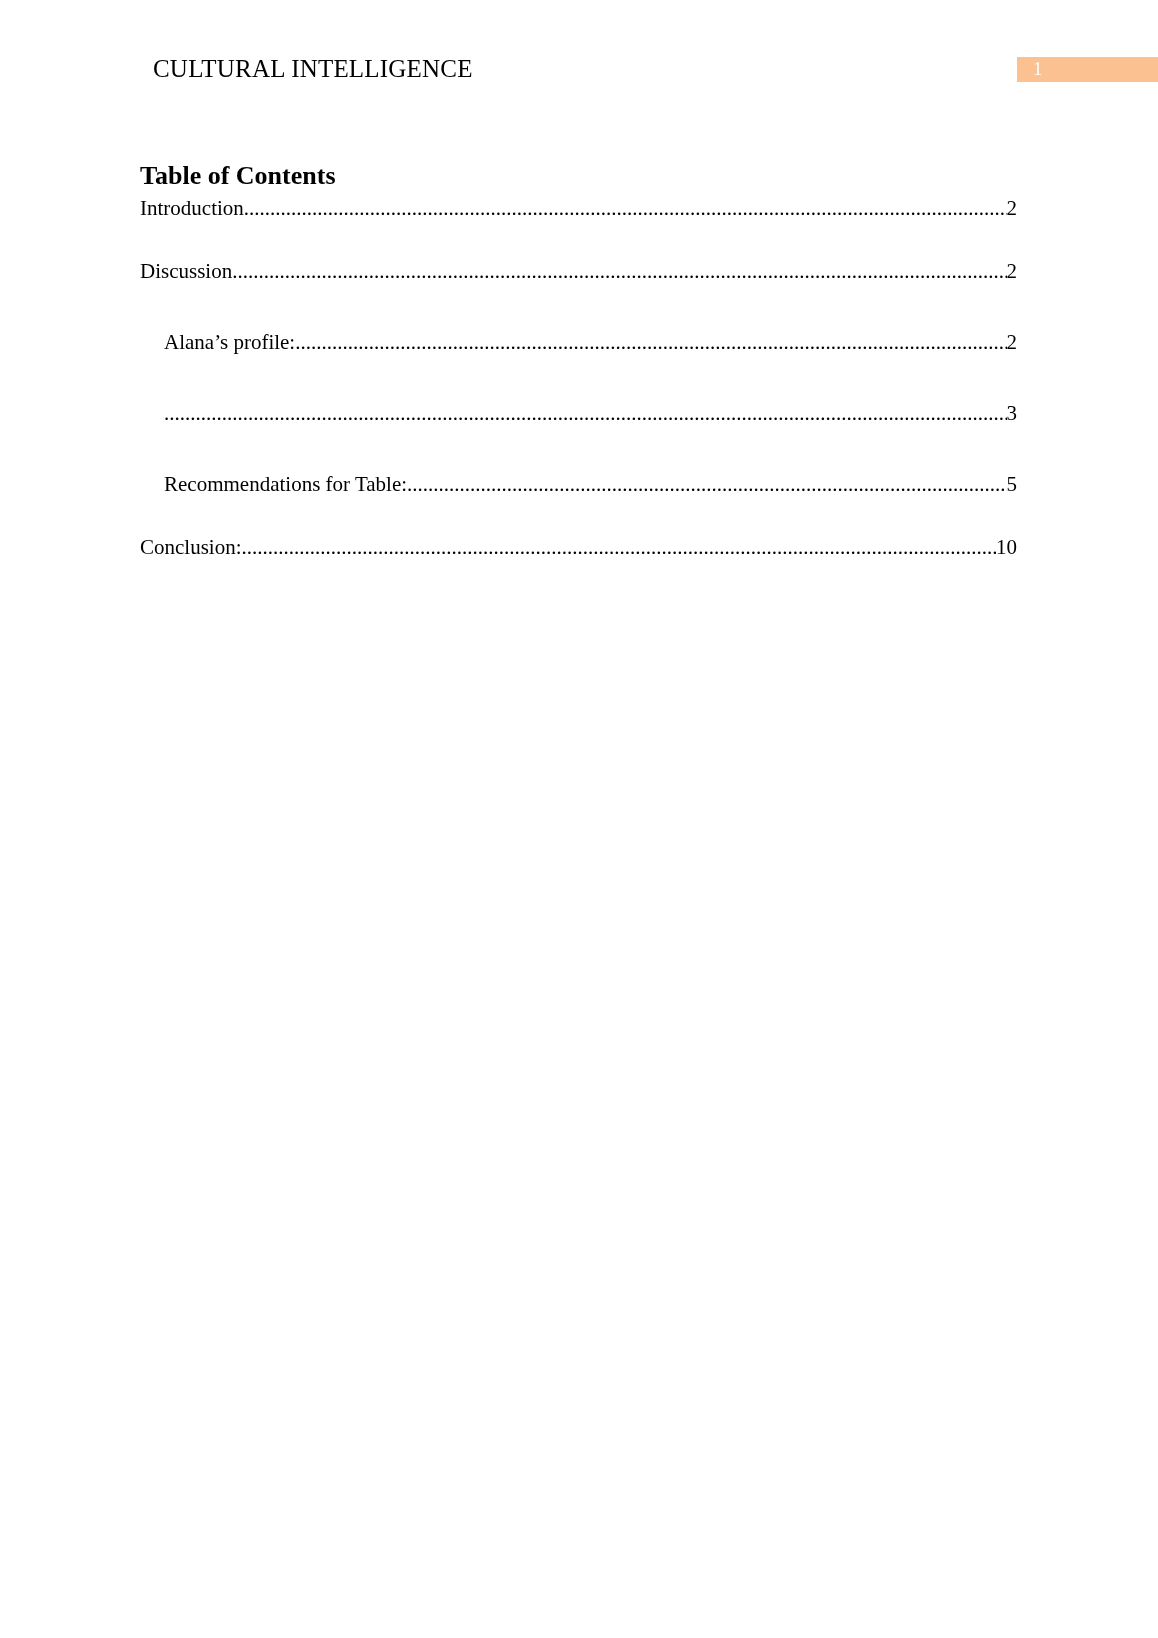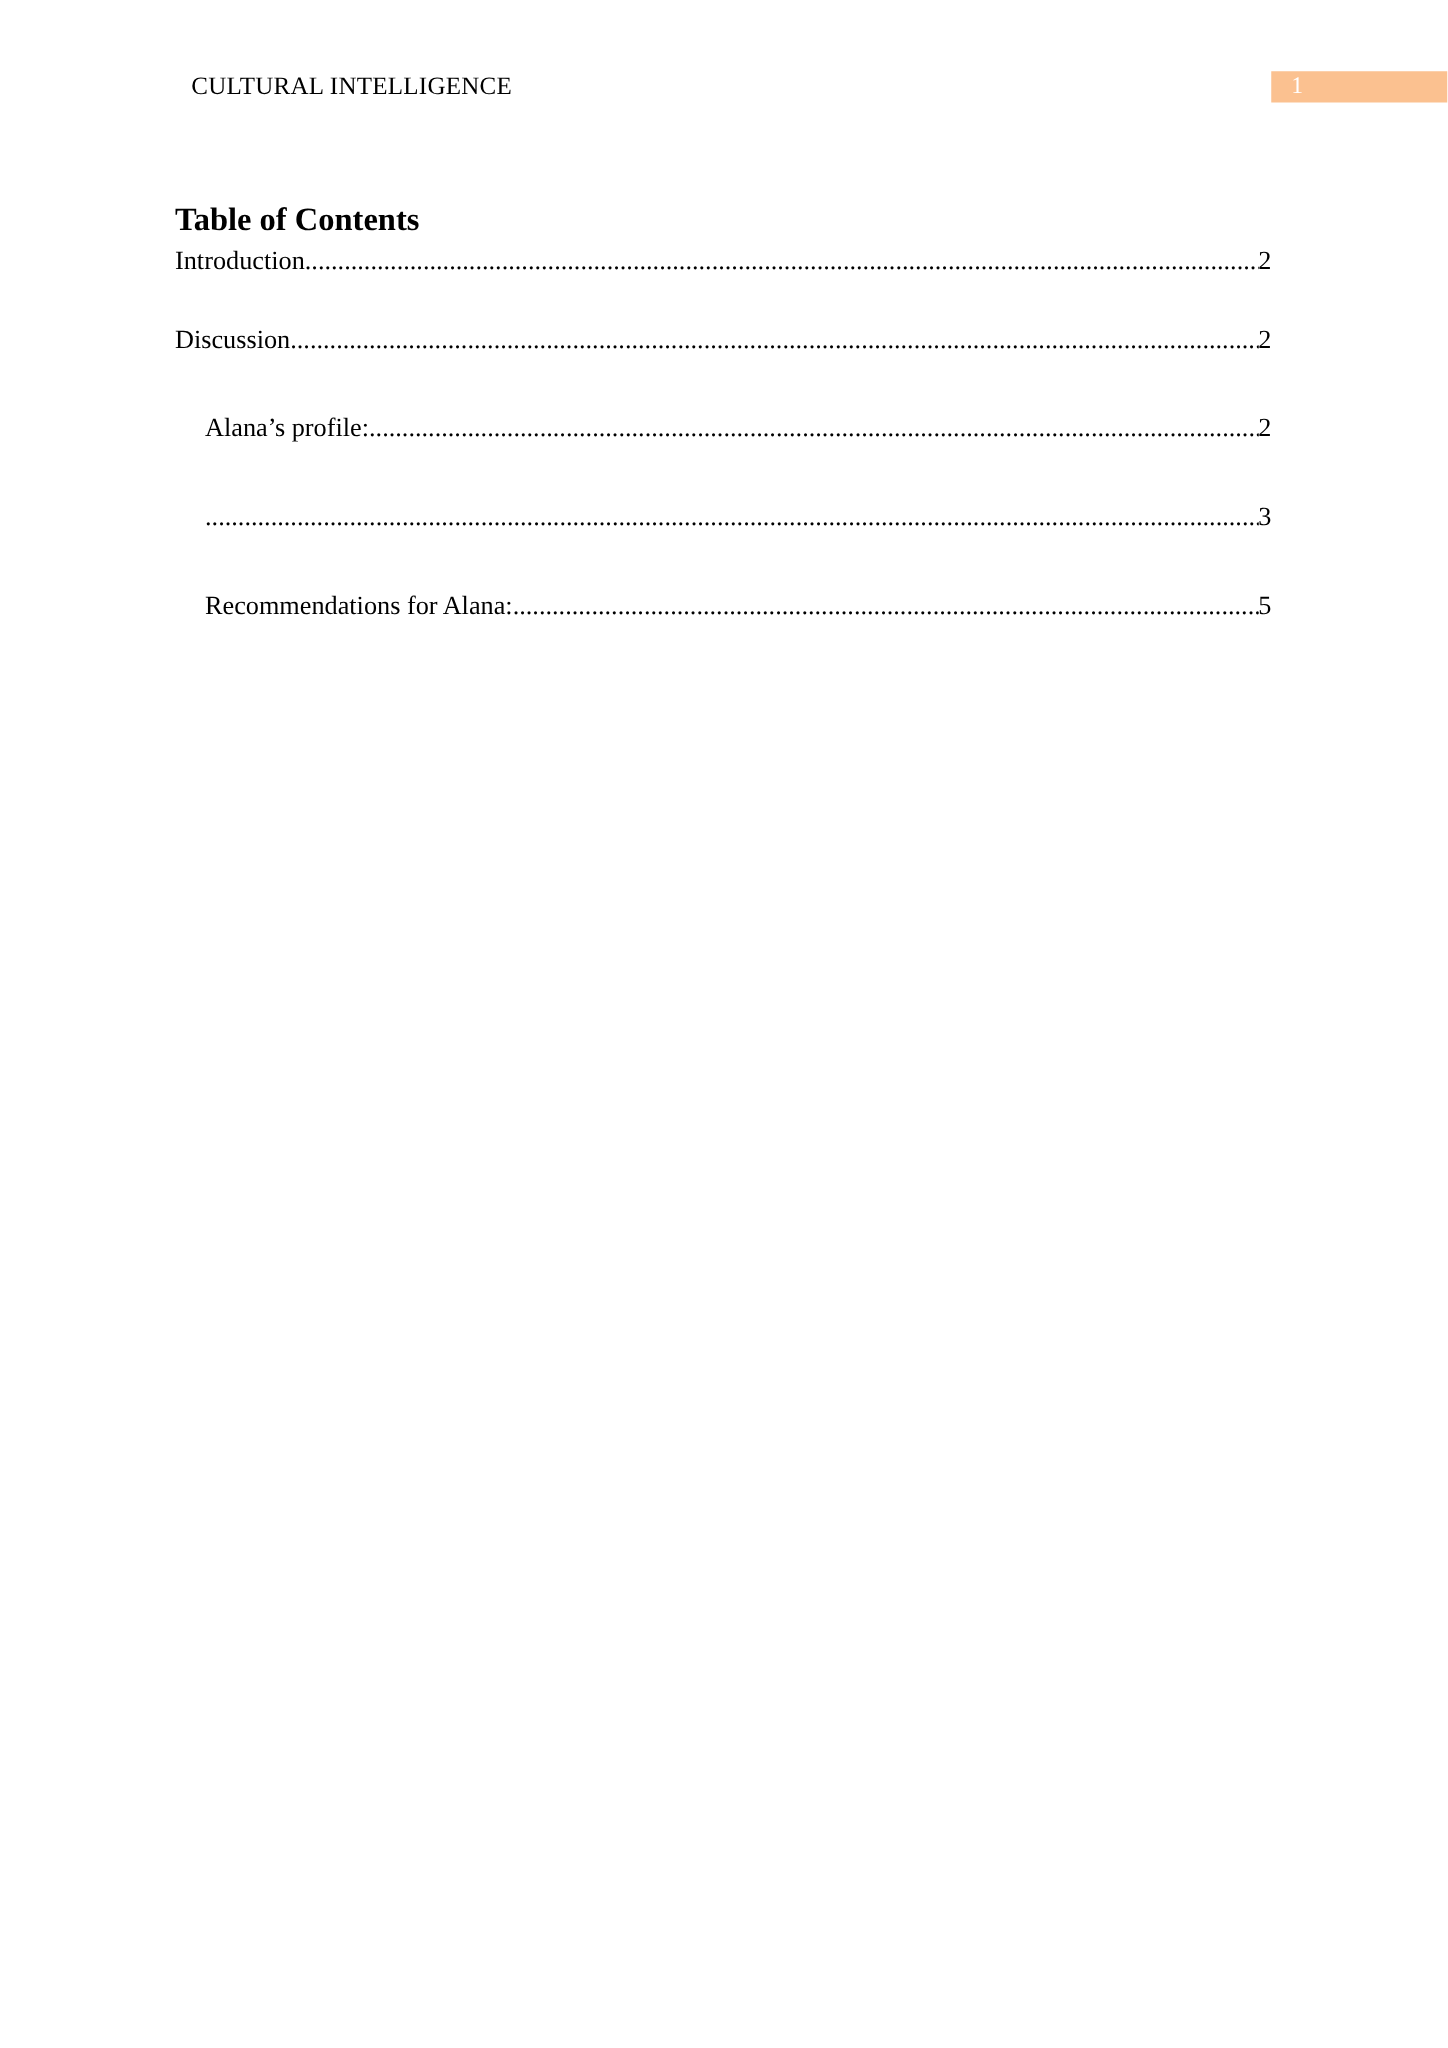--- a/index.html
+++ b/index.html
@@ -12,21 +12,21 @@
       height: 1638px;
       position: relative;
       overflow: hidden;
       font-family: "Liberation Serif", "DejaVu Serif", serif;
       color: #000000;
     }
     .header-title {
       position: absolute;
       left: 153px;
       top: 57px;
-      font-size: 20px;
+      font-size: 25px;
       line-height: 24px;
       letter-spacing: 0.2px;
       white-space: nowrap;
       font-family: Liberation Serif, serif;
     }
     .page-number-box {
       position: absolute;
       left: 1017px;
       top: 57px;
       width: 141px;
@@ -120,19 +120,24 @@
     <li class="toc-entry level-2">
       <span class="toc-label">Alana’s profile:</span>
       <span class="toc-leader"></span>
       <span class="toc-page">2</span>
     </li>
     <li class="toc-entry level-2">
       <span class="toc-leader"></span>
       <span class="toc-page">3</span>
     </li>
     <li class="toc-entry level-2">
-      <span class="toc-label">Recommendations for Alana:</span>
+      <span class="toc-label">Recommendations for Table:</span>
       <span class="toc-leader"></span>
       <span class="toc-page">5</span>
+    </li>
+    <li class="toc-entry level-1">
+      <span class="toc-label">Conclusion:</span>
+      <span class="toc-leader"></span>
+      <span class="toc-page">10</span>
     </li>
   </ul>
 
 </div>
 
 </body></html>

